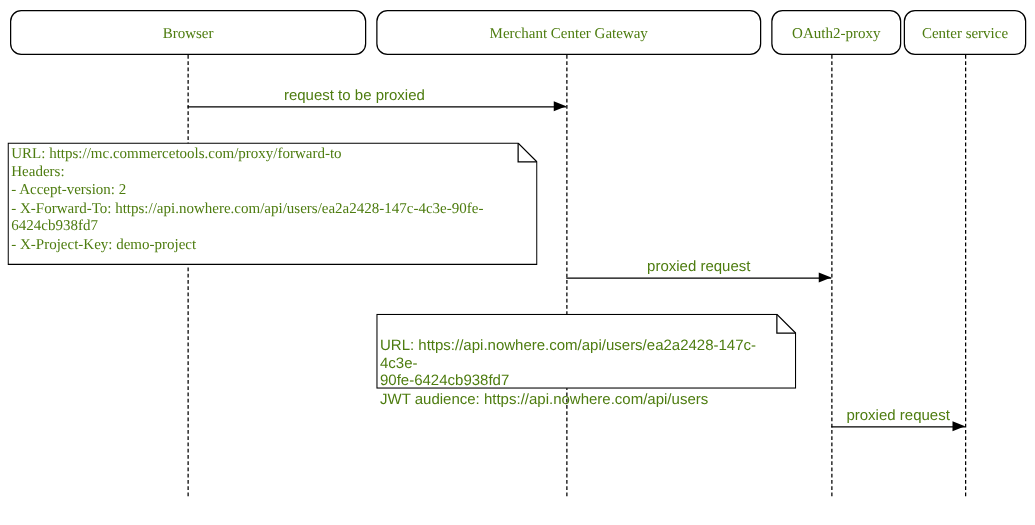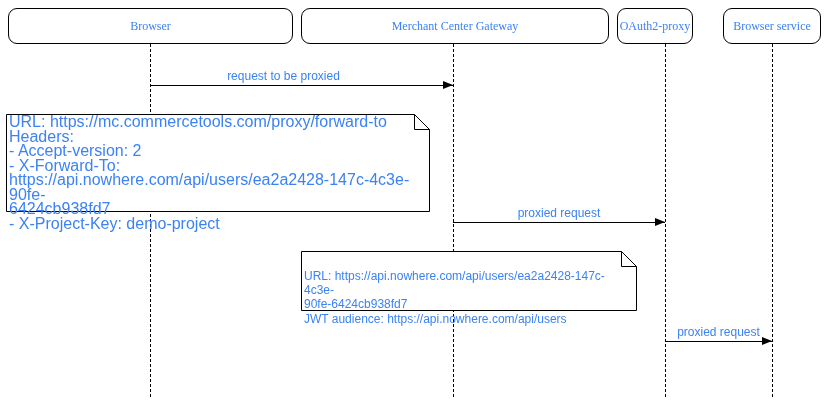--- a/index.html
+++ b/index.html
@@ -3,41 +3,41 @@
 <meta charset="utf-8">
 <style>
   html, body { margin: 0; padding: 0; background: #ffffff; }
   .canvas {
     position: relative;
     width: 828px;
     height: 420px;
     background: #ffffff;
     overflow: hidden;
     font-family: "Liberation Serif", serif;
-    color: #3b82f6;
+    color: #4d7c0f;
   }
 
   
   .participant {
     position: absolute;
     top: 8px;
     height: 36px;
     box-sizing: border-box;
     border: 1px solid #000000;
     border-radius: 9px;
     background: #ffffff;
     display: flex;
     align-items: center;
     justify-content: center;
     font-size: 12px;
     z-index: 3;
   }
   .p-browser  { left: 8px;   width: 285px; }
   .p-mcg      { left: 301px; width: 308px; }
-  .p-oauth    { left: 617px; width: 76px;  }
+  .p-oauth    { left: 617px; width: 104px;  }
   .p-backend  { left: 723px; width: 98px;  }
 
   
   .lifeline {
     position: absolute;
     top: 44px;
     height: 353px;
     width: 0;
     border-left: 1px dashed #000000;
     z-index: 1;
@@ -91,22 +91,22 @@
   .note svg { position: absolute; left: 0; top: 0; }
   .note-text {
     position: absolute;
     left: 3px;
     top: 1px;
     right: 17px;
     white-space: pre-line;
   }
   .note1 { left: 6px;  top: 114px; width: 424px; height: 98px; }
   .note1 .note-text {
-    font-family: Liberation Sans, sans-serif;
-    font-size: 16px;
+    font-family: Liberation Serif, serif;
+    font-size: 12px;
     line-height: 14.5px;
   }
   .note2 { left: 301px; top: 251px; width: 336px; height: 60px; }
   .note2 .note-text {
     font-family: "Liberation Sans", sans-serif;
     font-size: 12px;
     line-height: 14.2px;
     margin-top: 17px;
   }
 </style>
@@ -123,21 +123,21 @@
   <div class="participant p-browser">
     <span>Browser</span>
   </div>
   <div class="participant p-mcg">
     <span>Merchant Center Gateway</span>
   </div>
   <div class="participant p-oauth">
     <span>OAuth2-proxy</span>
   </div>
   <div class="participant p-backend">
-    <span>Browser service</span>
+    <span>Center service</span>
   </div>
 
   <div class="msg-label m1-label">request to be proxied</div>
   <div class="msg-line m1-line"></div>
   <div class="arrowhead m1-head"></div>
 
   <div class="msg-label m2-label">proxied request</div>
   <div class="msg-line m2-line"></div>
   <div class="arrowhead m2-head"></div>
 

